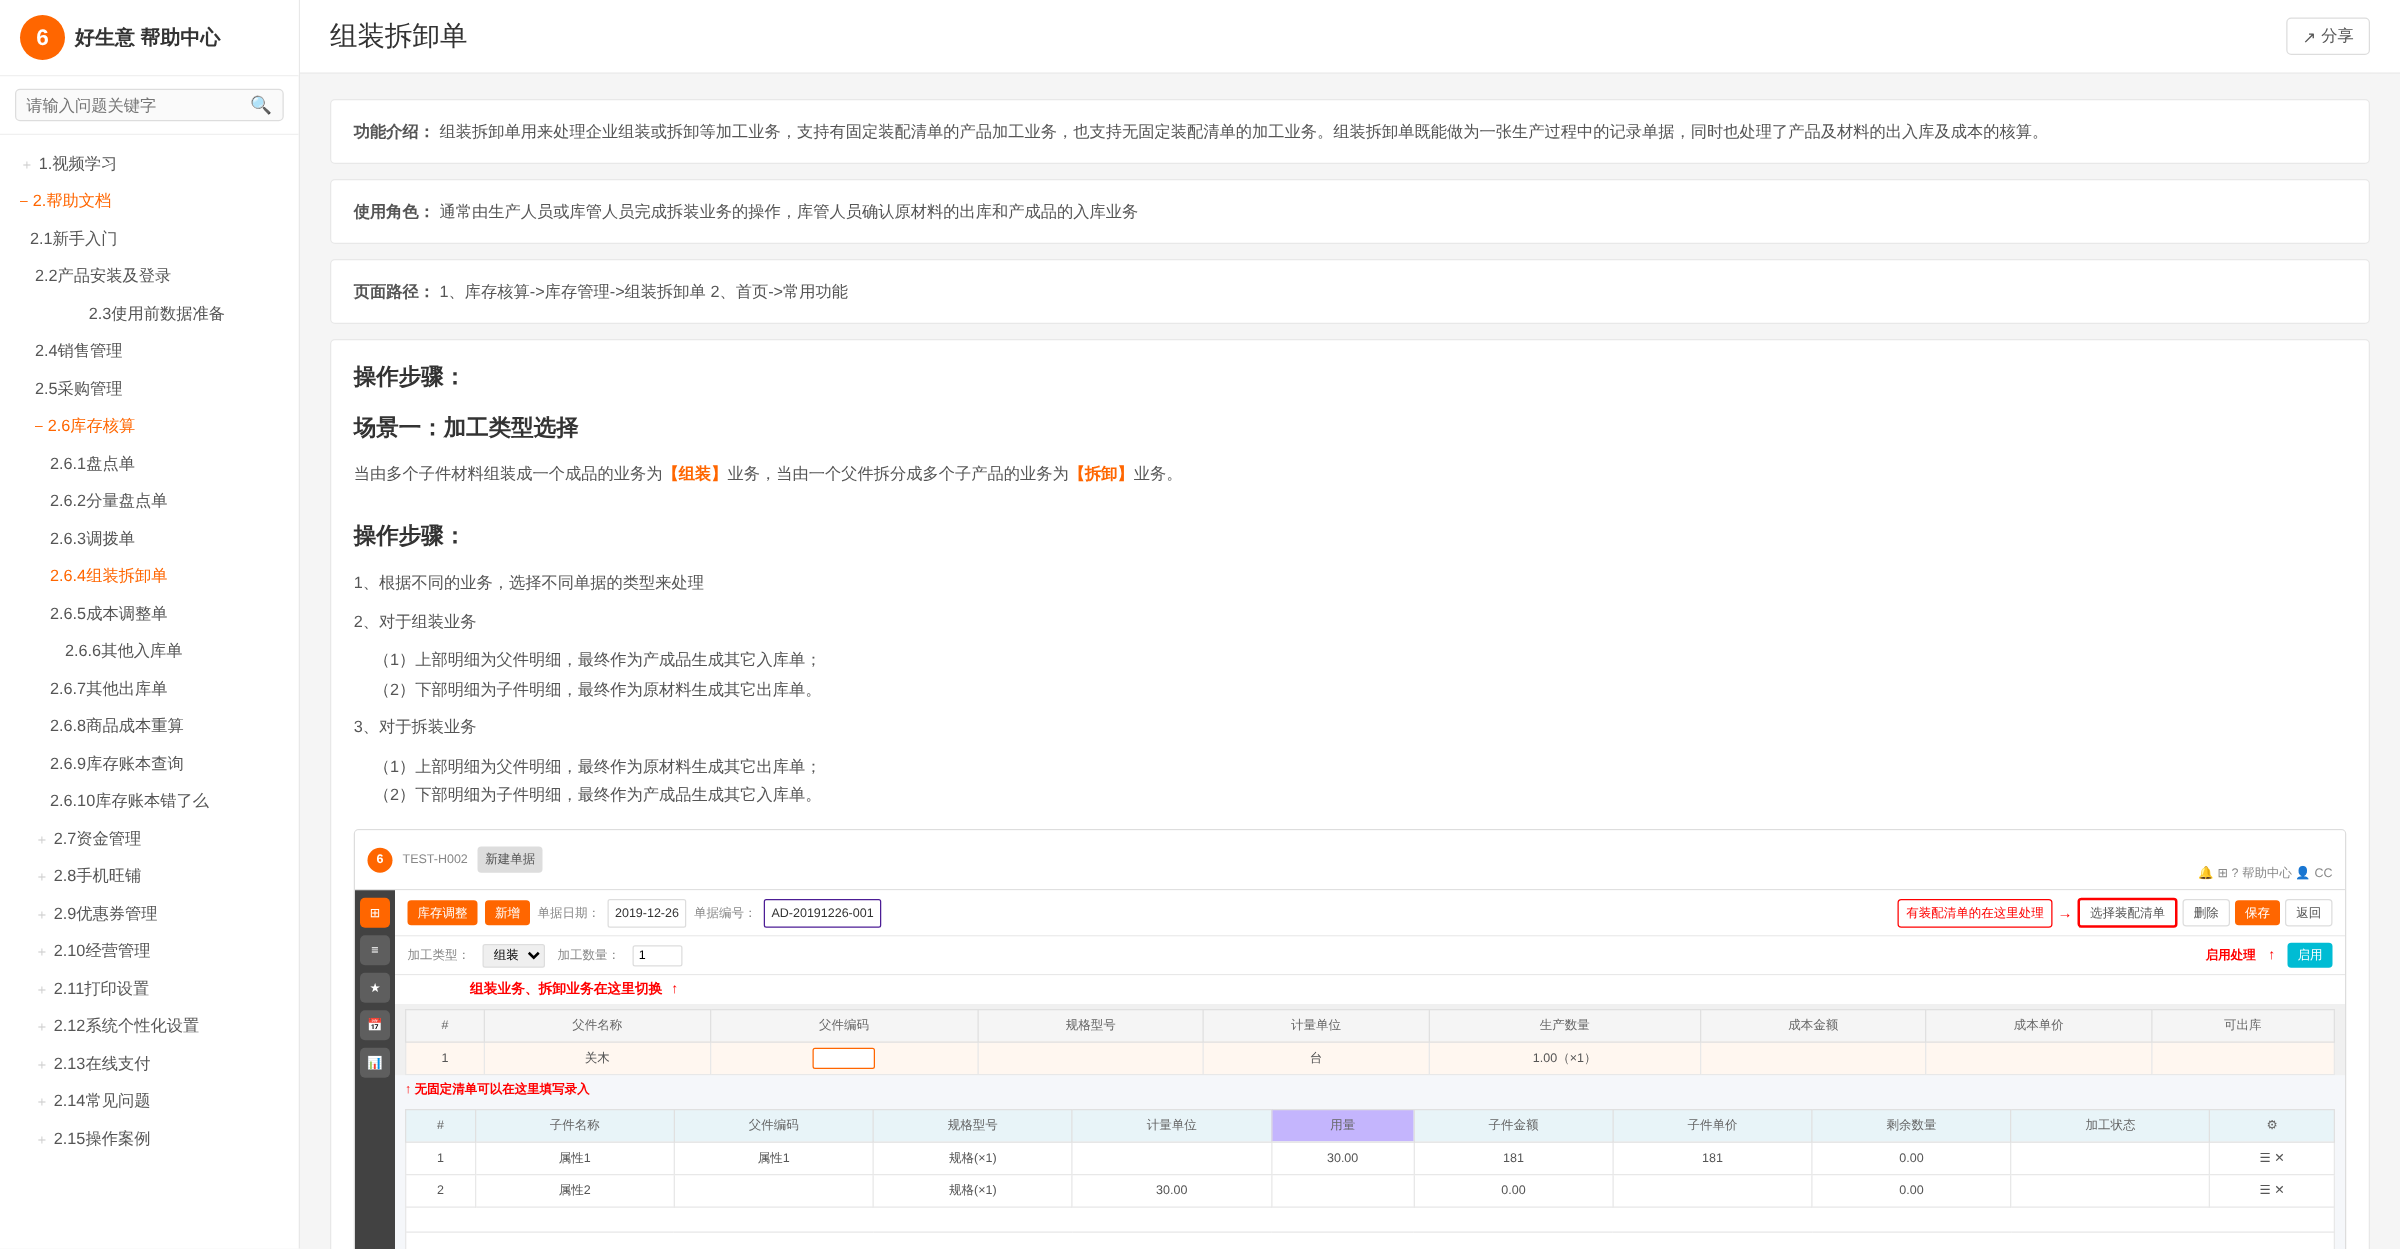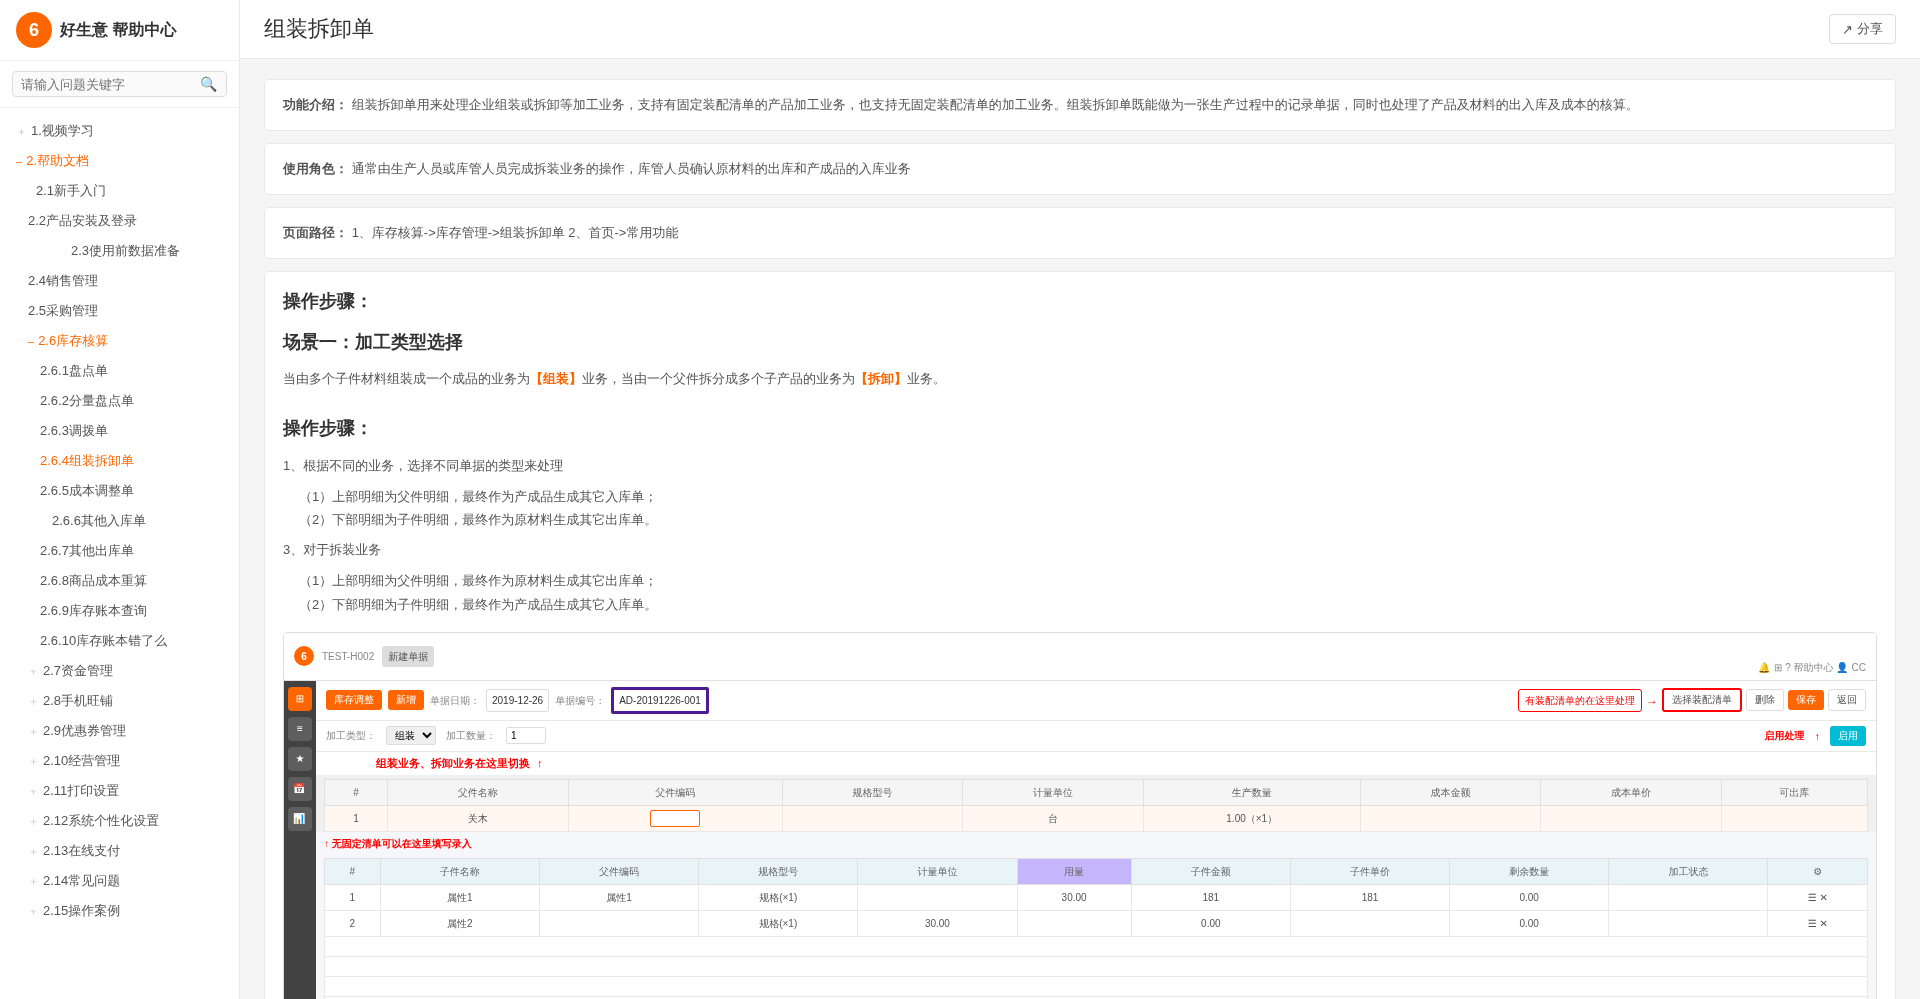--- a/index.html
+++ b/index.html
@@ -233,21 +233,21 @@
   </div>
   <div class="nav-tree" id="nav-tree">
       <div class="nav-item" style="padding-left: 16px;">
         <span style="color:#ccc;font-size:11px;">＋</span> 
         <span>1.视频学习</span>
       </div>
       <div class="nav-item" style="padding-left: 16px;">
         <span style="color:#f60;font-size:11px;">–</span> 
         <span style="color:#f60;">2.帮助文档</span>
       </div>
-      <div class="nav-item" style="padding-left: 36px;">
+      <div class="nav-item" style="padding-left: 24px;">
         <span>2.1新手入门</span>
       </div>
       <div class="nav-item" style="padding-left: 28px;">
         <span>2.2产品安装及登录</span>
       </div>
       <div class="nav-item" style="padding-left: 28px; justify-content: center;">
         <span>2.3使用前数据准备</span>
       </div>
       <div class="nav-item" style="padding-left: 28px;">
         <span>2.4销售管理</span>
@@ -356,20 +356,21 @@
     <div class="info-block">
       <div class="section-heading">操作步骤：</div>
       <div class="section-heading">场景一：加工类型选择</div>
       <p class="content-text">
         当由多个子件材料组装成一个成品的业务为<span class="highlight">【组装】</span>业务，当由一个父件拆分成多个子产品的业务为<span class="highlight">【拆卸】</span>业务。
       </p>
       <br>
       <div class="section-heading">操作步骤：</div>
       <div class="content-text">
         <p>1、根据不同的业务，选择不同单据的类型来处理</p>
+        <p>2、对于组装业务</p>
         <div class="step-list">
           <div>（1）上部明细为父件明细，最终作为产成品生成其它入库单；</div>
           <div>（2）下部明细为子件明细，最终作为原材料生成其它出库单。</div>
         </div>
         <p>3、对于拆装业务</p>
         <div class="step-list">
           <div>（1）上部明细为父件明细，最终作为原材料生成其它出库单；</div>
           <div>（2）下部明细为子件明细，最终作为产成品生成其它入库单。</div>
         </div>
       </div>
@@ -397,21 +398,21 @@
             </div>
 
             <div class="sim-content-wrap">
 
               <div class="sim-action-bar">
                 <button class="sim-btn-orange">库存调整</button>
                 <button class="sim-btn-orange">新增</button>
                 <span style="font-size:10px;color:#888;">单据日期：</span>
                 <span style="font-size:10px;color:#333;border:1px solid #ddd;padding:2px 5px;border-radius:2px;">2019-12-26</span>
                 <span style="font-size:10px;color:#888;">单据编号：</span>
-                <span style="font-size:10px;color:#333;border:3px solid #4c1d95;padding:2px 5px;border-radius:2px;">AD-20191226-001</span>
+                <span style="font-size:10px;color:#333;border:1px solid #4c1d95;padding:2px 5px;border-radius:2px;">AD-20191226-001</span>
                 <div style="flex:1;"></div>
 
                 <div style="display:flex;align-items:center;gap:4px;">
                   <span class="annotation-box">有装配清单的在这里处理</span>
                   <span style="color:red;font-size:12px;">→</span>
                   <button class="sim-btn-white highlight-border" style="border-color:red;">选择装配清单</button>
                   <button class="sim-btn-white">删除</button>
                   <button class="sim-btn-orange">保存</button>
                   <button class="sim-btn-white">返回</button>
                 </div>

